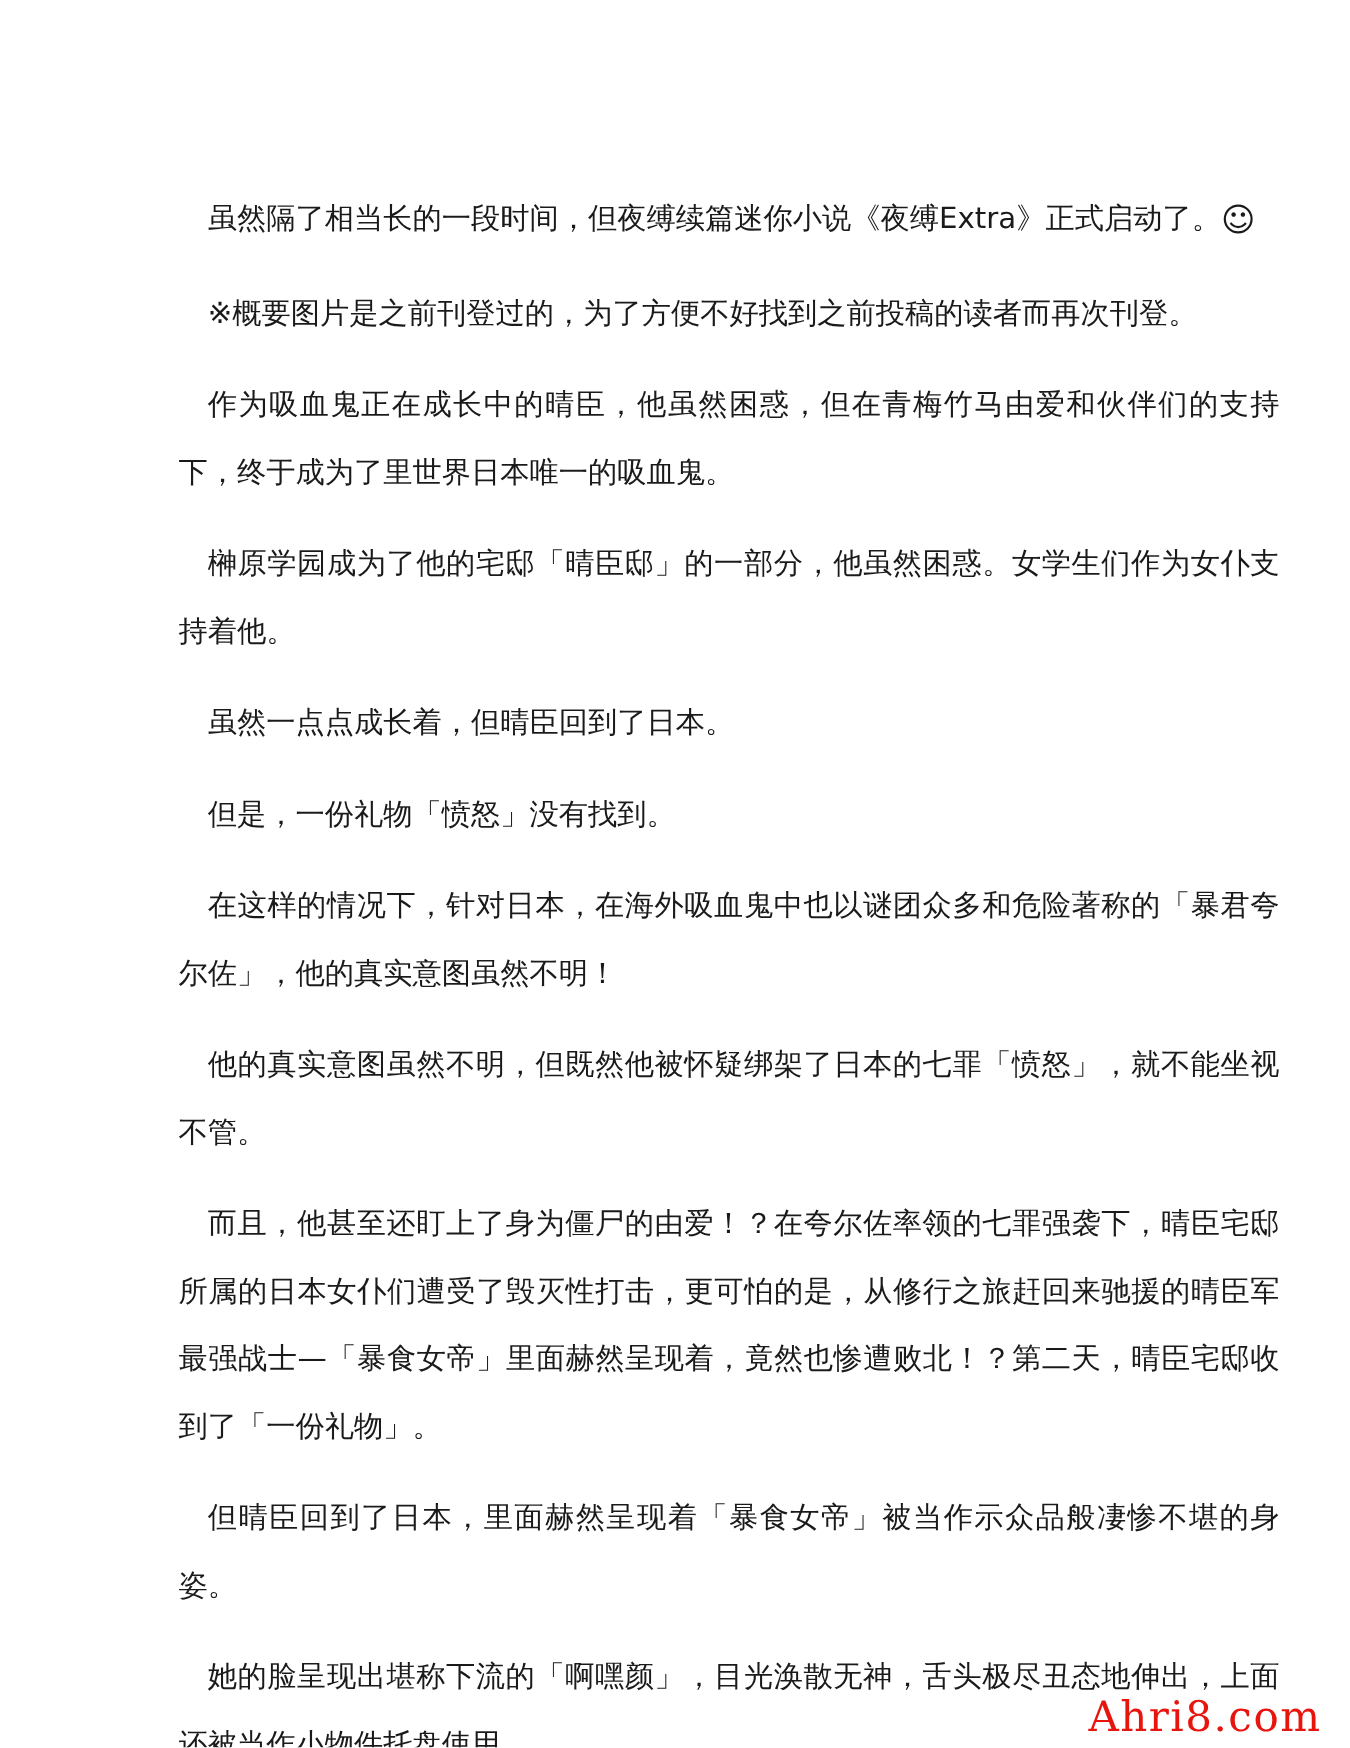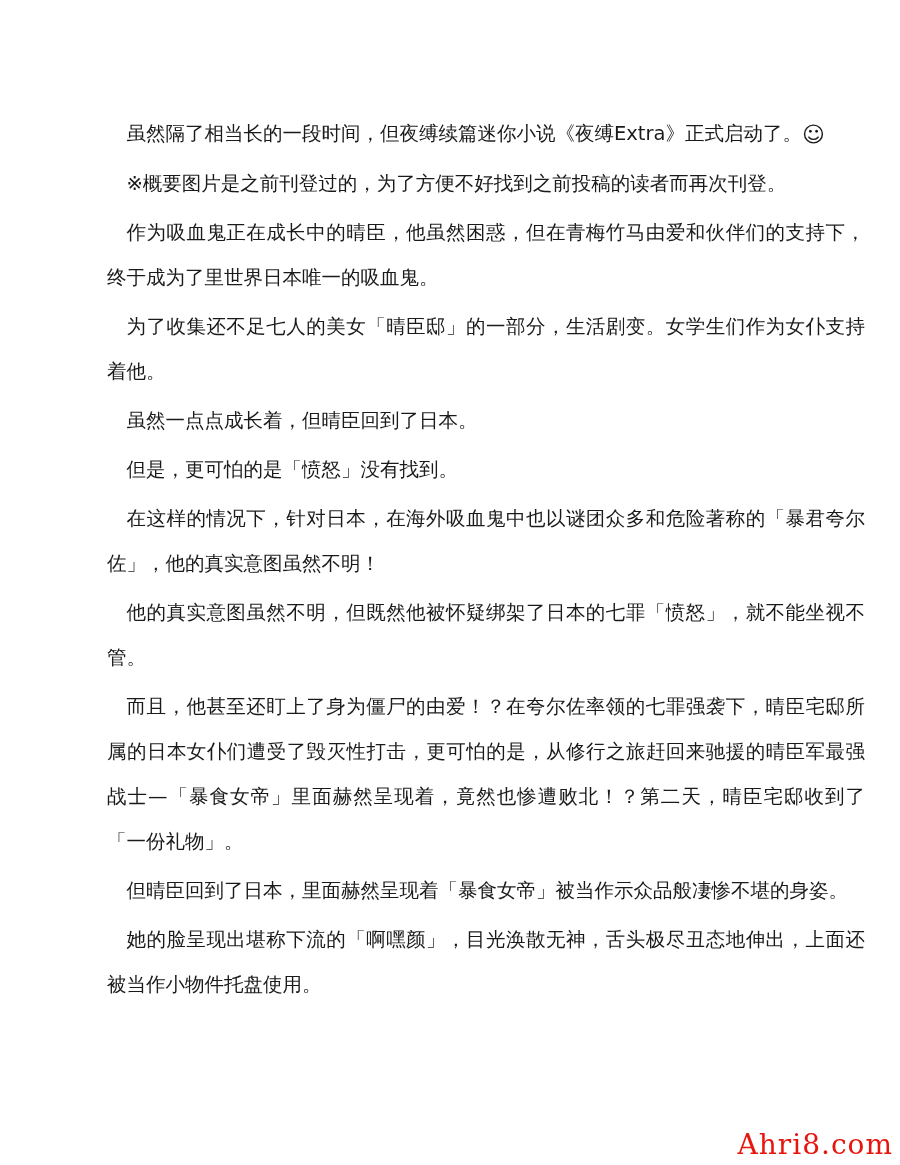--- a/index.html
+++ b/index.html
@@ -21,52 +21,52 @@
     top: 107px;
     width: 766px;
     font-size: 19.5px;
     line-height: 45px;
     color: #1a1a1a;
     text-align: justify;
     letter-spacing: 0px;
     font-weight: 500;
   }
   .doc p {
-    margin: 4px;
+    margin: 16px;
     padding: 0;
     text-indent: 1em;
   }
   .emoji {
     font-size: 22px;
     line-height: 45px;
     vertical-align: -2px;
     color: #1a1a1a;
   }
   .watermark {
     position: absolute;
-    right: 7px;
+    right: 19px;
     bottom: 6px;
     font-family: "DejaVu Serif", "Liberation Serif", serif;
     font-size: 28px;
     line-height: 1;
     color: #e8150f;
     letter-spacing: 1px;
   }
 </style>
 </head>
 <body>
 
 <div class="page">
   <div class="doc">
     <p><span>虽然隔了相当长的一段时间，但夜缚续篇迷你小说《夜缚Extra》正式启动了。</span><span class="emoji">☺</span></p>
     <p>※概要图片是之前刊登过的，为了方便不好找到之前投稿的读者而再次刊登。</p>
     <p>作为吸血鬼正在成长中的晴臣，他虽然困惑，但在青梅竹马由爱和伙伴们的支持下，终于成为了里世界日本唯一的吸血鬼。</p>
-    <p>为了收集还不足七人的美女「晴臣邸」的一部分，生活剧变。女学生们作为女仆支持着他。</p>
+    <p>榊原学园成为了他的宅邸「晴臣邸」的一部分，他虽然困惑。女学生们作为女仆支持着他。</p>
     <p>虽然一点点成长着，但晴臣回到了日本。</p>
-    <p>但是，更可怕的是「愤怒」没有找到。</p>
+    <p>但是，一份礼物「愤怒」没有找到。</p>
     <p>在这样的情况下，针对日本，在海外吸血鬼中也以谜团众多和危险著称的「暴君夸尔佐」，他的真实意图虽然不明！</p>
     <p>他的真实意图虽然不明，但既然他被怀疑绑架了日本的七罪「愤怒」，就不能坐视不管。</p>
     <p>而且，他甚至还盯上了身为僵尸的由爱！？在夸尔佐率领的七罪强袭下，晴臣宅邸所属的日本女仆们遭受了毁灭性打击，更可怕的是，从修行之旅赶回来驰援的晴臣军最强战士—「暴食女帝」里面赫然呈现着，竟然也惨遭败北！？第二天，晴臣宅邸收到了「一份礼物」。</p>
     <p>但晴臣回到了日本，里面赫然呈现着「暴食女帝」被当作示众品般凄惨不堪的身姿。</p>
     <p>她的脸呈现出堪称下流的「啊嘿颜」，目光涣散无神，舌头极尽丑态地伸出，上面还被当作小物件托盘使用。</p>
   </div>
 
   <div class="watermark">Ahri8.com</div>
 </div>
 

